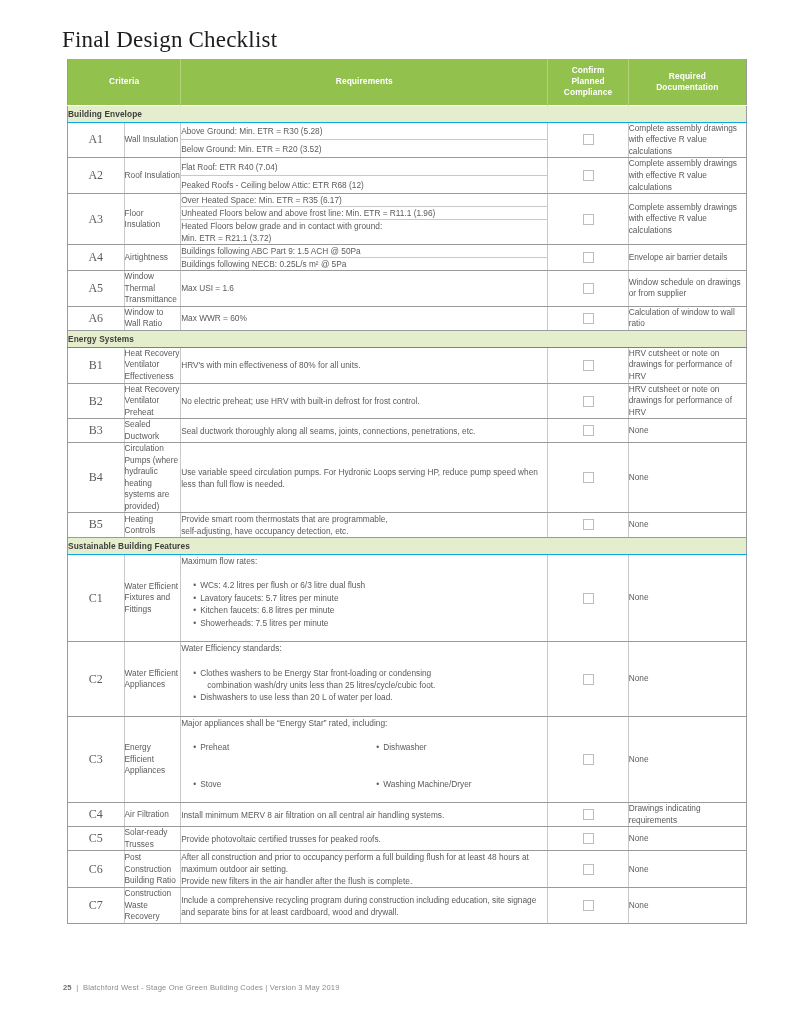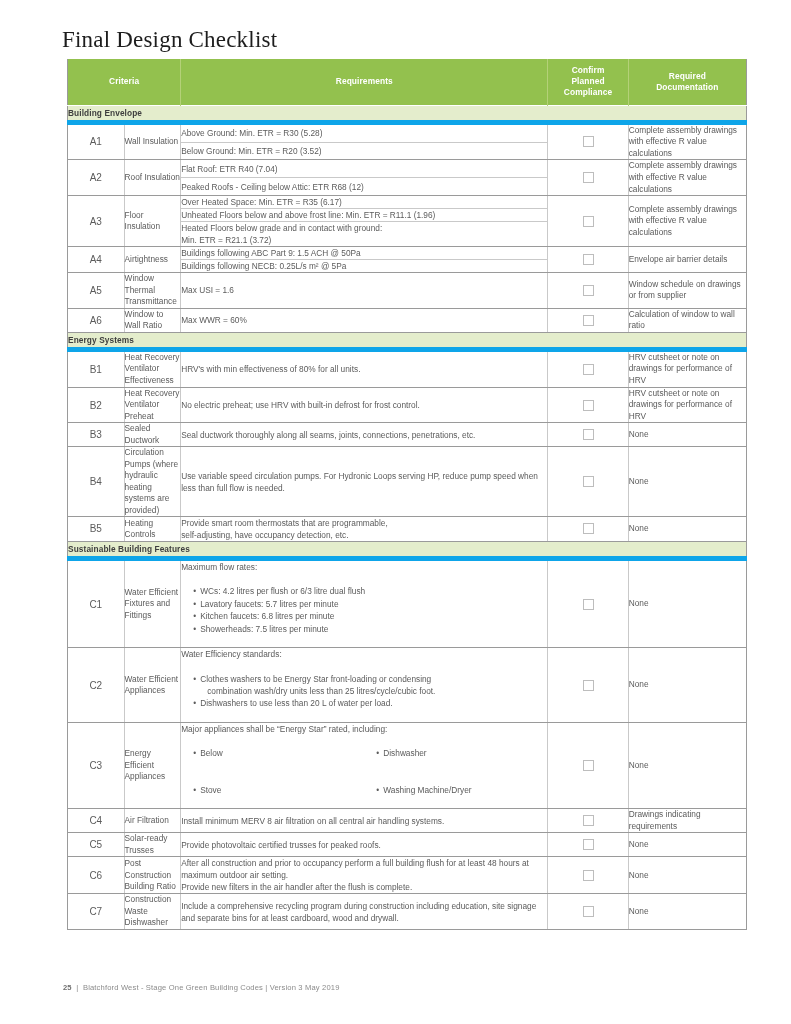--- a/index.html
+++ b/index.html
@@ -72,33 +72,34 @@
 
   
   td.section-band {
     background: #E4EDCC;
     font-size: 8.3px;
     font-weight: bold;
     color: #3e3e3e;
     padding: 4px 0 4px 7px;
     height: 17px;
     border-top: 1px solid #ffffff;
-    border-bottom: 5px solid #0ea5e9;
+    border-bottom: 1px solid #0ea5e9;
     letter-spacing: 0.1px;
   }
 
   
   .cell-id {
     width: 30px;
     text-align: center;
-    font-size: 10px;
+    font-size: 12px;
     color: #5b5b5b;
     border-right: 1px solid #c9c9c9;
     border-bottom: 1px solid #9a9a9a;
     padding: 3px 2px;
+    font-family: Liberation Serif, serif;
   }
   .cell-crit {
     width: 100px;
     font-size: 8.3px;
     color: #5b5b5b;
     line-height: 1.38;
     border-right: 1px solid #c9c9c9;
     border-bottom: 1px solid #9a9a9a;
     padding: 3px 4px 3px 7px;
   }
@@ -384,21 +385,21 @@
         </tr>
         <tr class="datarow">
           <td class="cell-id" rowspan="1">C3</td>
           <td class="cell-crit" rowspan="1">Energy Efficient Appliances</td>
           <td class="cell-req">
             <div class="lead">Major appliances shall be “Energy Star” rated, including:</div>
             <div>
               <div class="two-col">
                 <div class="col">
                   <ul class="req-list">
-                    <li>Below</li>
+                    <li>Preheat</li>
                   </ul>
                 </div>
                 <div class="col">
                   <ul class="req-list">
                     <li>Dishwasher</li>
                   </ul>
                 </div>
               </div>
               <div class="two-col">
                 <div class="col">
@@ -440,21 +441,21 @@
           <td class="cell-crit" rowspan="1">Post Construction Building Ratio</td>
           <td class="cell-req">
             <div>After all construction and prior to occupancy perform a full building flush for at least 48 hours at maximum outdoor air setting.</div>
             <div>Provide new filters in the air handler after the flush is complete.</div>
           </td>
           <td class="cell-confirm" rowspan="1"><span class="checkbox"></span></td>
           <td class="cell-doc" rowspan="1">None</td>
         </tr>
         <tr class="datarow">
           <td class="cell-id" rowspan="1">C7</td>
-          <td class="cell-crit" rowspan="1">Construction Waste Dishwasher</td>
+          <td class="cell-crit" rowspan="1">Construction Waste Recovery</td>
           <td class="cell-req">
             <div>Include a comprehensive recycling program during construction including education, site signage and separate bins for at least cardboard, wood and drywall.</div>
           </td>
           <td class="cell-confirm" rowspan="1"><span class="checkbox"></span></td>
           <td class="cell-doc" rowspan="1">None</td>
         </tr>
       </tbody>
   </table>
 
   <div class="footer">

